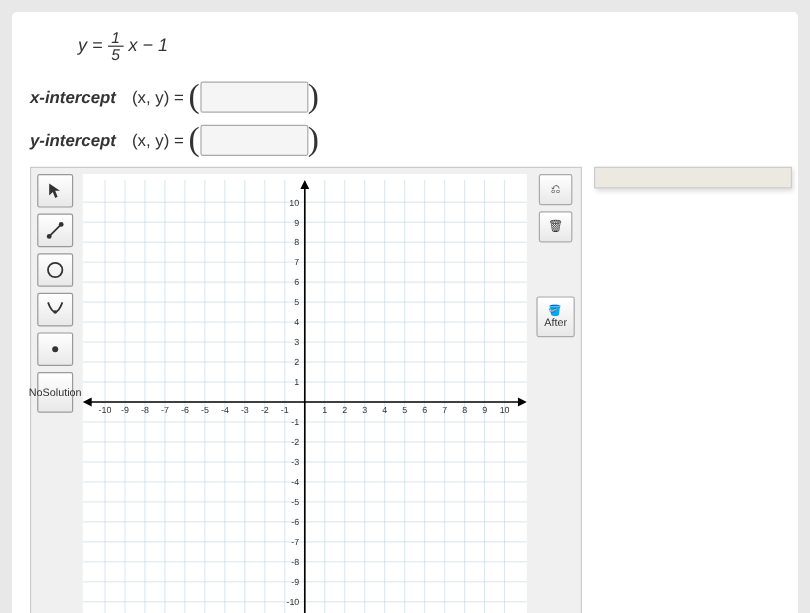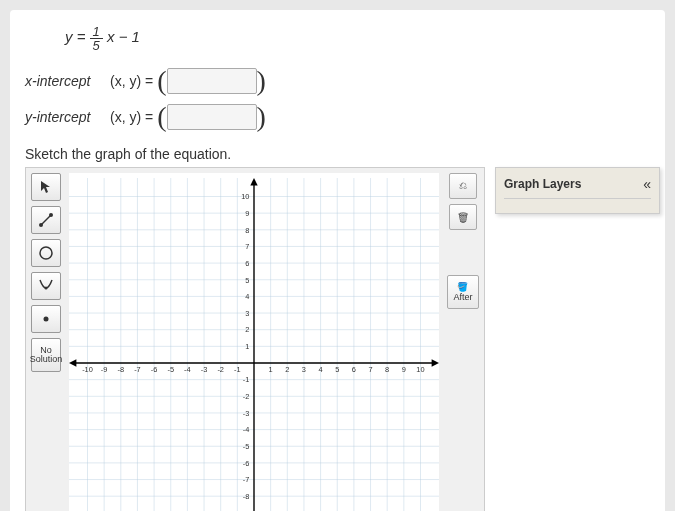--- a/index.html
+++ b/index.html
@@ -3,30 +3,30 @@
 <meta charset="utf-8">
 <style>
 * { box-sizing: border-box; margin: 0; padding: 0; }
 body { font-family: Arial, sans-serif; font-size: 13px; background: #e8e8e8; padding: 10px; color: #333; width: 675px; }
 .content { background: #fff; border-radius: 4px; padding: 10px 5px 5px 15px; }
 .equation { font-style: italic; margin: 5px 40px 15px; font-size: 15px; }
 .frac { display: inline-block; vertical-align: middle; text-align: center; font-size: 13px; line-height: 1; }
 .frac .num { display: block; border-bottom: 1px solid #333; padding: 0 3px; }
 .frac .den { display: block; padding: 0 3px; }
 .intercept-row { display: flex; align-items: center; margin: 8px 0; font-size: 14px; }
-.intercept-label { width: 85px; font-style: italic; }
+.intercept-label { width: 85px; font-style: italic; font-weight: bold; }
 .xy { margin-right: 4px; }
 .input-box { width: 90px; height: 26px; border: 1px solid #aaa; background: #f5f5f5; border-radius: 2px; }
 .paren { font-size: 28px; font-family: serif; line-height: 1; }
 .sketch-label { margin: 15px 0 5px; font-size: 14px; }
 .graph-row { display: flex; gap: 10px; align-items: flex-start; }
 .graph-area { display: flex; background: #f0f0f0; border: 1px solid #ccc; padding: 5px; width: 460px; position: relative; }
 .toolbar { display: flex; flex-direction: column; gap: 5px; margin-right: 8px; }
 .tool-btn { width: 30px; height: 28px; background: linear-gradient(#fff,#e8e8e8); border: 1px solid #999; border-radius: 2px; display: flex; align-items: center; justify-content: center; font-size: 14px; cursor: pointer; }
-.tool-btn.tall { height: 34px; font-size: 9px; flex-direction: column; line-height: 1; }
+.tool-btn.tall { height: 34px; font-size: 9px; flex-direction: row; line-height: 1; }
 .grid-container { position: relative; width: 380px; height: 380px; background: #fff; }
 svg.grid { width: 100%; height: 100%; }
 .side-tools { display: flex; flex-direction: column; gap: 5px; margin-left: 8px; align-items: center; }
 .side-btn { width: 28px; height: 26px; background: linear-gradient(#fff,#e8e8e8); border: 1px solid #aaa; border-radius: 2px; display: flex; align-items: center; justify-content: center; font-size: 10px; cursor: pointer; }
 .fill-btn { width: 32px; height: 34px; background: linear-gradient(#fff,#e8e8e8); border: 1px solid #aaa; border-radius: 2px; font-size: 9px; display: flex; flex-direction: column; align-items: center; justify-content: center; margin-top: 40px; cursor: pointer; }
 .layers-panel { background: #ece9e0; border: 1px solid #ccc; width: 190px; padding: 8px; font-size: 11px; box-shadow: 2px 2px 4px rgba(0,0,0,0.15); }
 .layers-head { display: flex; justify-content: space-between; align-items: center; padding-bottom: 6px; border-bottom: 1px solid #ccc; margin-bottom: 6px; }
 .layers-head .title { font-weight: bold; font-size: 12px; }
 .collapse { font-size: 14px; cursor: pointer; }
 </style>
@@ -50,21 +50,20 @@
   </div>
 
   <div class="intercept-row">
     <span class="intercept-label">y-intercept</span>
     <span class="xy">(x, y) =</span>
     <span class="paren">(</span>
     <input class="input-box" style="">
     <span class="paren">)</span>
   </div>
 
-  <div class="sketch-label">Sketch the graph of the equation.</div>
 
   <div class="graph-row">
     <div class="graph-area">
 
       <div class="toolbar">
         <div class="tool-btn">
             <svg width="12" height="14" viewBox="0 0 12 14">
               <path d="M1 1 L1 11 L4 8 L6 13 L8 12 L6 7 L10 7 Z" fill="#333"></path>
             </svg>
           </div>
@@ -197,20 +196,16 @@
         <div class="side-btn">🗑</div>
         <div class="fill-btn">
             <span>🪣</span>
             <span>After</span>
           </div>
       </div>
 
     </div>
 
     <div class="layers-panel">
-      <div class="layers-head">
-        <span class="title">Graph Layers</span>
-        <span class="collapse">«</span>
-      </div>
     </div>
   </div>
 
 </div>
 
 </body></html>

